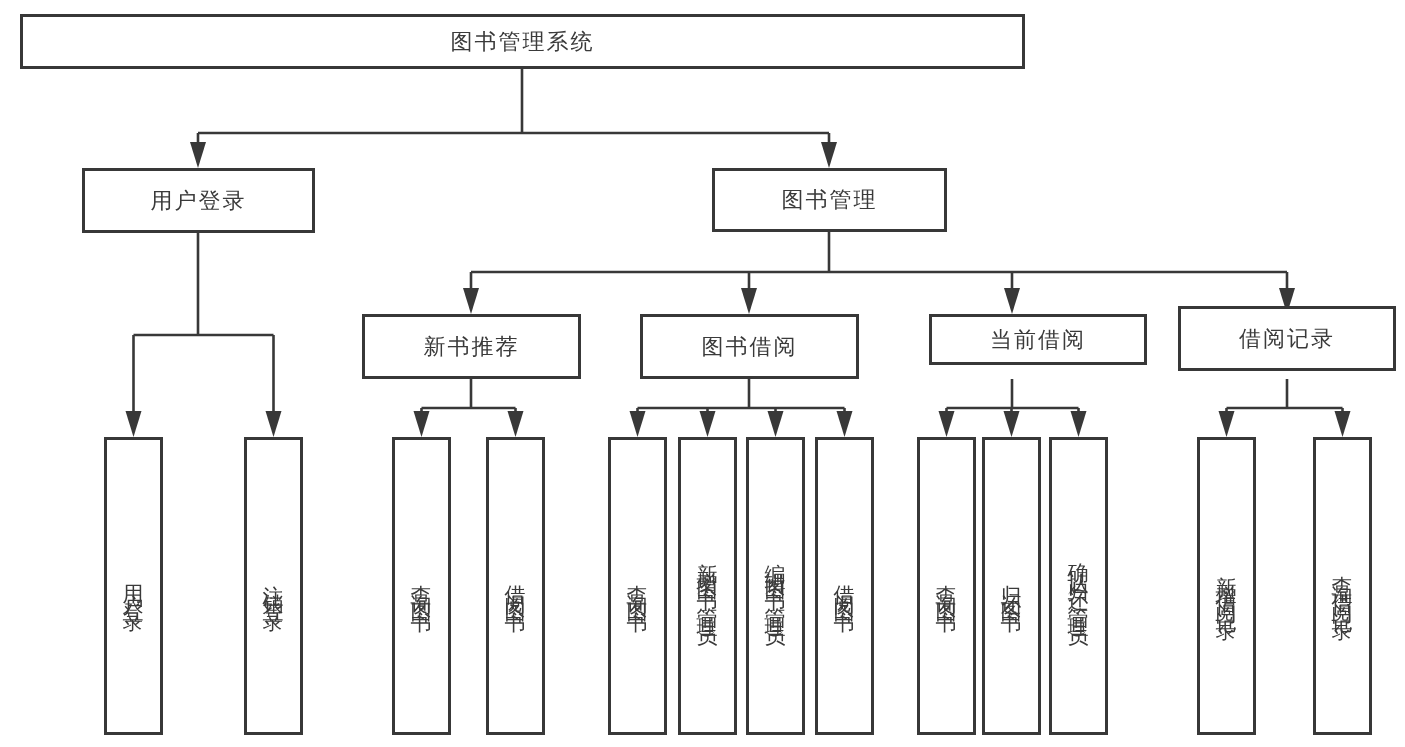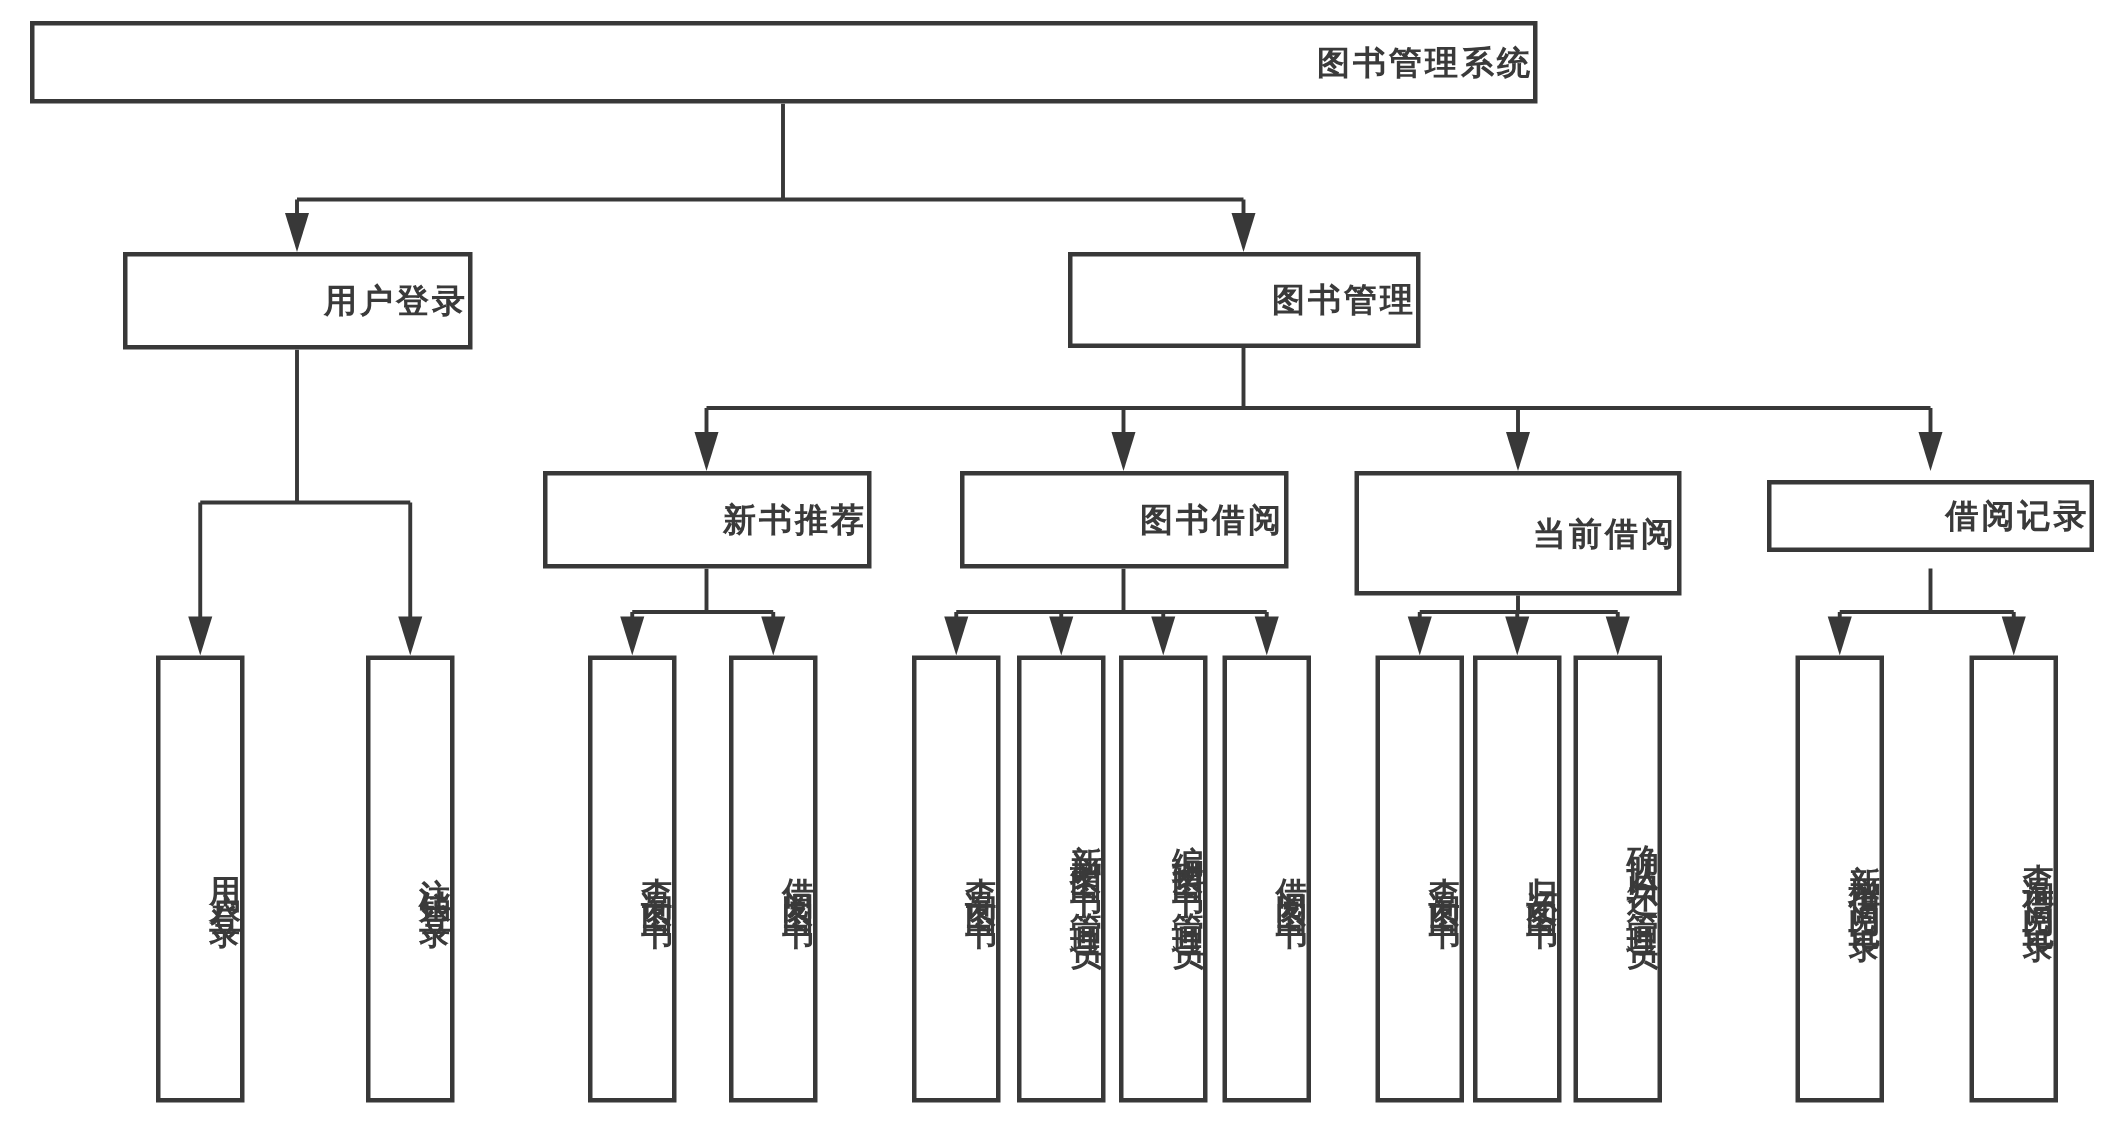--- a/index.html
+++ b/index.html
@@ -5,23 +5,22 @@
   html,body{margin:0;padding:0;}
   body{
     width:1405px;height:747px;position:relative;background:#ffffff;
     font-family:"Liberation Sans","DejaVu Sans",sans-serif;
     color:#333333;overflow:hidden;
   }
   .canvas{position:absolute;left:0;top:0;width:1405px;height:747px;}
   svg.connectors{position:absolute;left:0;top:0;z-index:1;}
   .node{
     position:absolute;background:#ffffff;border:3px solid #383838;
-    box-sizing:border-box;display:flex;align-items:center;justify-content:flex-end;
+    box-sizing:border-box;display:flex;align-items:center;justify-content:center;
     z-index:2;
-    font-weight:bold;
   }
   .hbox span{font-size:22px;letter-spacing:2px;white-space:nowrap;color:#3a3a3a;}
   .vbox{width:59px;height:298px;}
   .vbox .vtext{
     writing-mode:vertical-rl;font-size:21px;letter-spacing:9px;
     line-height:1;color:#3a3a3a;
   }
   .watermark{
     position:absolute;left:1182px;top:712px;z-index:5;
     font-size:19px;letter-spacing:1px;color:rgba(178,178,178,0.95);
@@ -86,24 +85,24 @@
   <div class="node hbox" style="left:362px;top:314px;width:219px;height:65px">
     <span>新书推荐</span>
   </div>
 
   <div class="node hbox" style="left:712px;top:168px;width:235px;height:64px">
     <span>图书管理</span>
   </div>
   <div class="node hbox" style="left:640px;top:314px;width:219px;height:65px">
     <span>图书借阅</span>
   </div>
-  <div class="node hbox" style="left:903px;top:314px;width:218px;height:83px">
+  <div class="node hbox" style="left:929px;top:314px;width:218px;height:51px">
     <span>当前借阅</span>
   </div>
-  <div class="node hbox" style="left:1178px;top:320px;width:218px;height:48px">
+  <div class="node hbox" style="left:1178px;top:306px;width:218px;height:65px">
     <span>借阅记录</span>
   </div>
 
   <div class="node vbox" style="left:104px;top:437px">
     <span class="vtext">用户登录</span>
   </div>
   <div class="node vbox" style="left:244px;top:437px">
     <span class="vtext">注销登录</span>
   </div>
 

